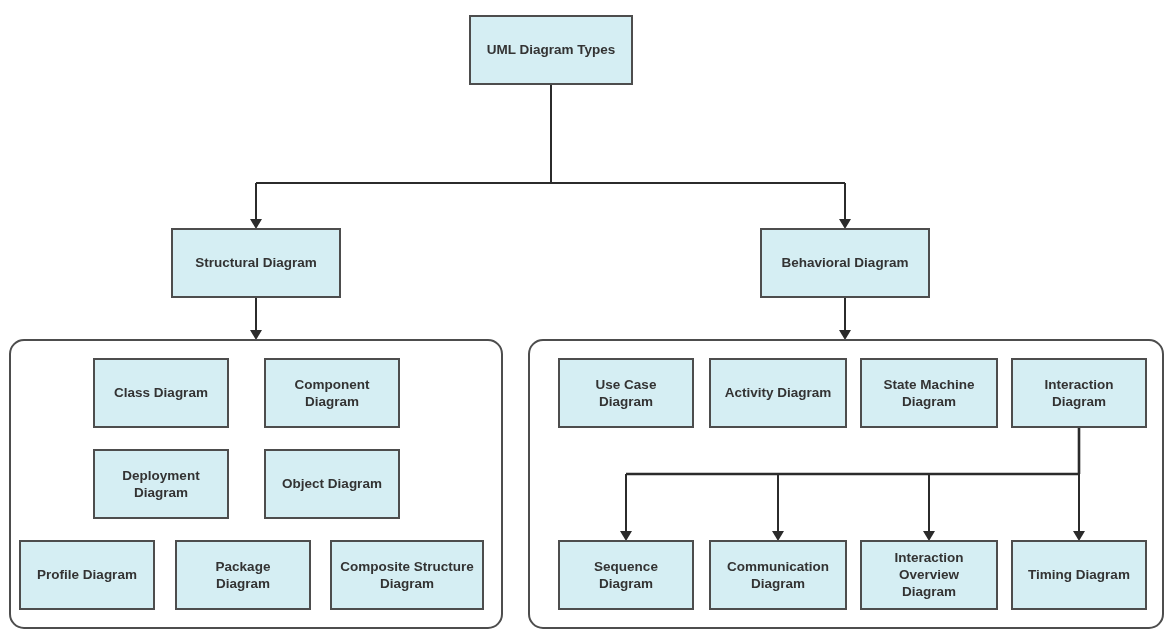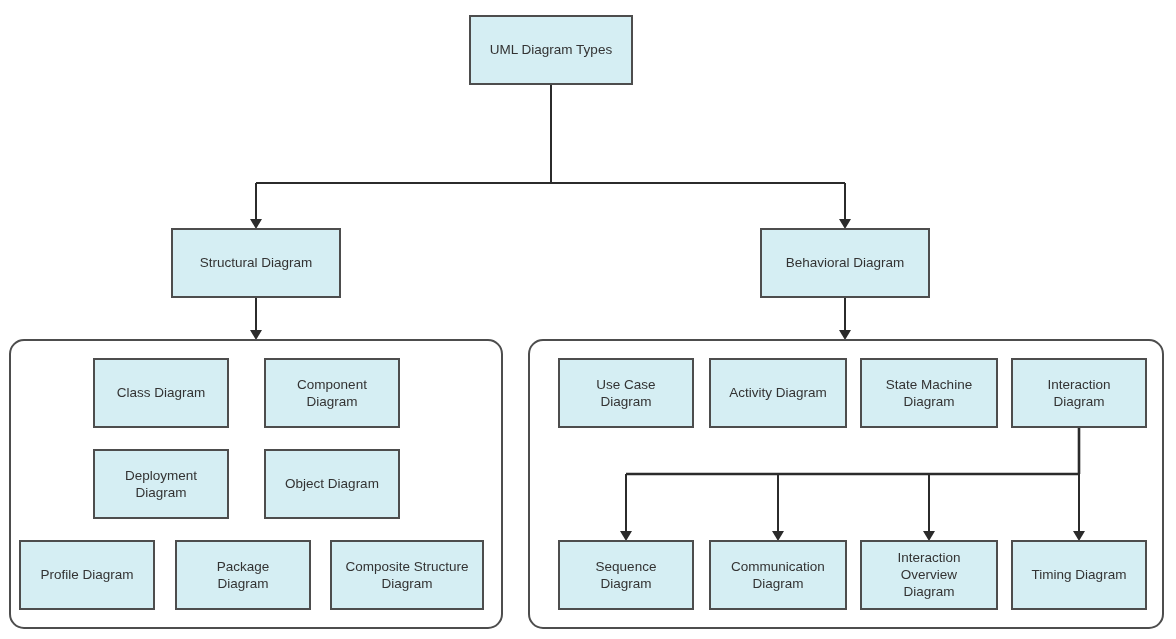--- a/index.html
+++ b/index.html
@@ -11,20 +11,21 @@
   body {
     width: 1176px;
     height: 639px;
     overflow: hidden;
     font-family: "Liberation Sans", sans-serif;
   }
   #diagram-root {
     position: relative;
     width: 1176px;
     height: 639px;
+    font-weight: bold;
   }
   svg.diagram-canvas {
     display: block;
     width: 1176px;
     height: 639px;
   }
   .node-rect {
     fill: #d5eef3;
     stroke: #4d4d4d;
     stroke-width: 2;

